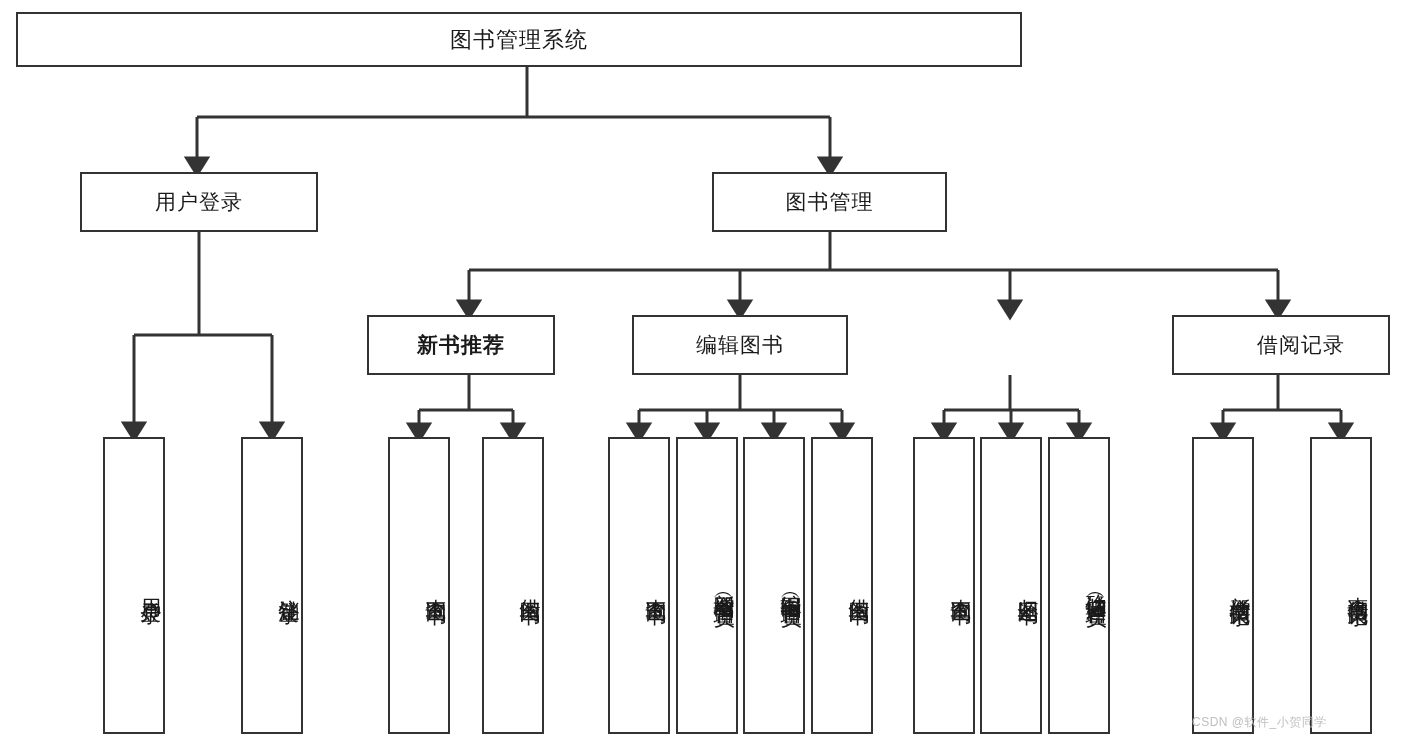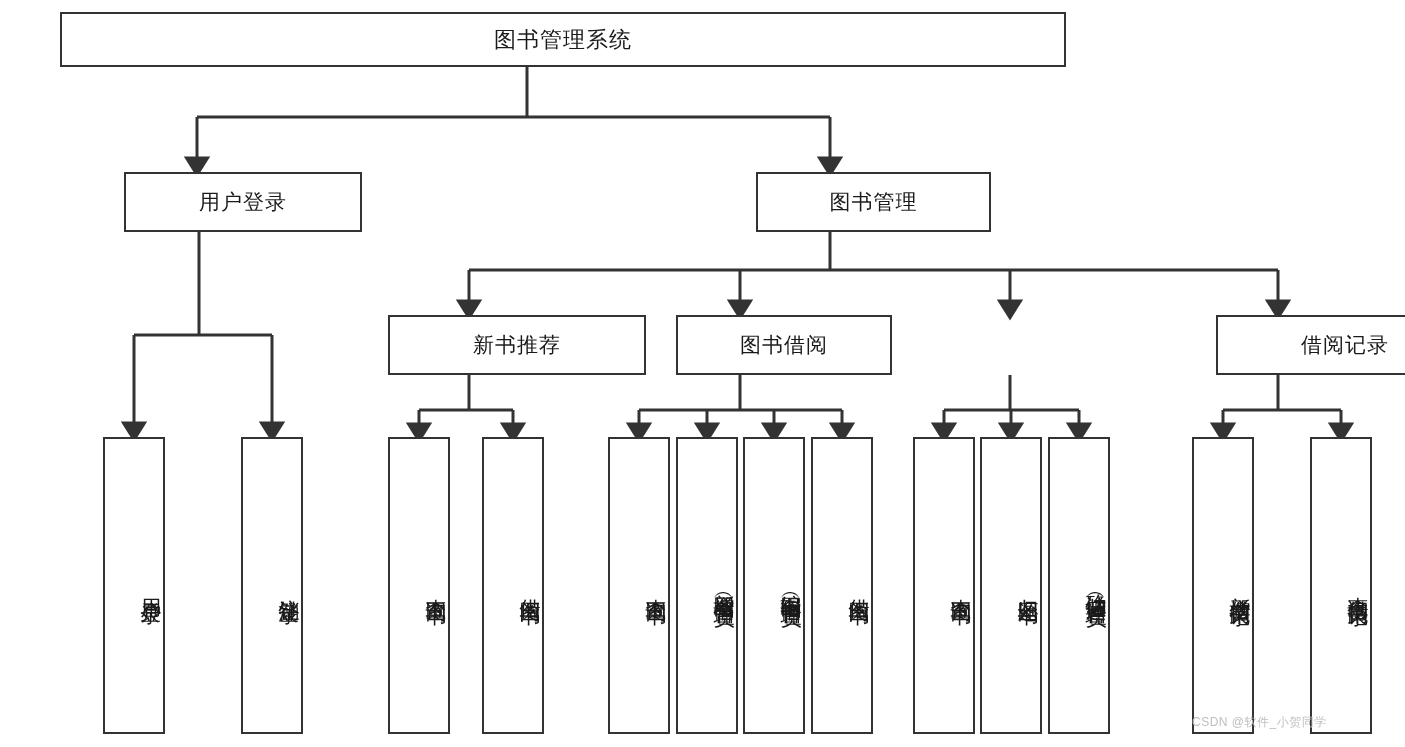--- a/index.html
+++ b/index.html
@@ -33,21 +33,20 @@
     display: flex;
     align-items: center;
     justify-content: center;
     color: #1a1a1a;
     text-align: center;
   }
   .node.horiz {
     font-size: 21px;
     line-height: 1.25;
     letter-spacing: 1px;
-    margin-left: 44px;
   }
   .node.vert {
     writing-mode: vertical-rl;
     text-orientation: upright;
     font-size: 21px;
     line-height: 1.18;
     letter-spacing: 2px;
     padding: 6px 0;
     align-items: flex-start;
     justify-content: center;
@@ -124,25 +123,25 @@
     <span>图书管理系统</span>
   </div>
 
   <div class="node horiz" style="left:80px; top:172px; width:238px; height:60px;">
     <span>用户登录</span>
   </div>
   <div class="node horiz" style="left:712px; top:172px; width:235px; height:60px;text-align:right;">
     <span>图书管理</span>
   </div>
 
-  <div class="node horiz" style="left:344px; top:315px; width:258px; height:60px;">
+  <div class="node horiz" style="left:367px; top:315px; width:188px; height:60px;font-weight:bold;">
     <span>新书推荐</span>
   </div>
   <div class="node horiz" style="left:632px; top:315px; width:216px; height:60px;">
-    <span>图书借阅</span>
+    <span>编辑图书</span>
   </div>
   <div class="node horiz" style="left:1172px; top:315px; width:218px; height:60px;padding-left:40px;">
     <span>借阅记录</span>
   </div>
 
   <div class="node vert" style="left:103px; top:437px; width:62px; height:297px;">
     <span>用户登录</span>
   </div>
   <div class="node vert" style="left:241px; top:437px; width:62px; height:297px;">
     <span>注销登录</span>

